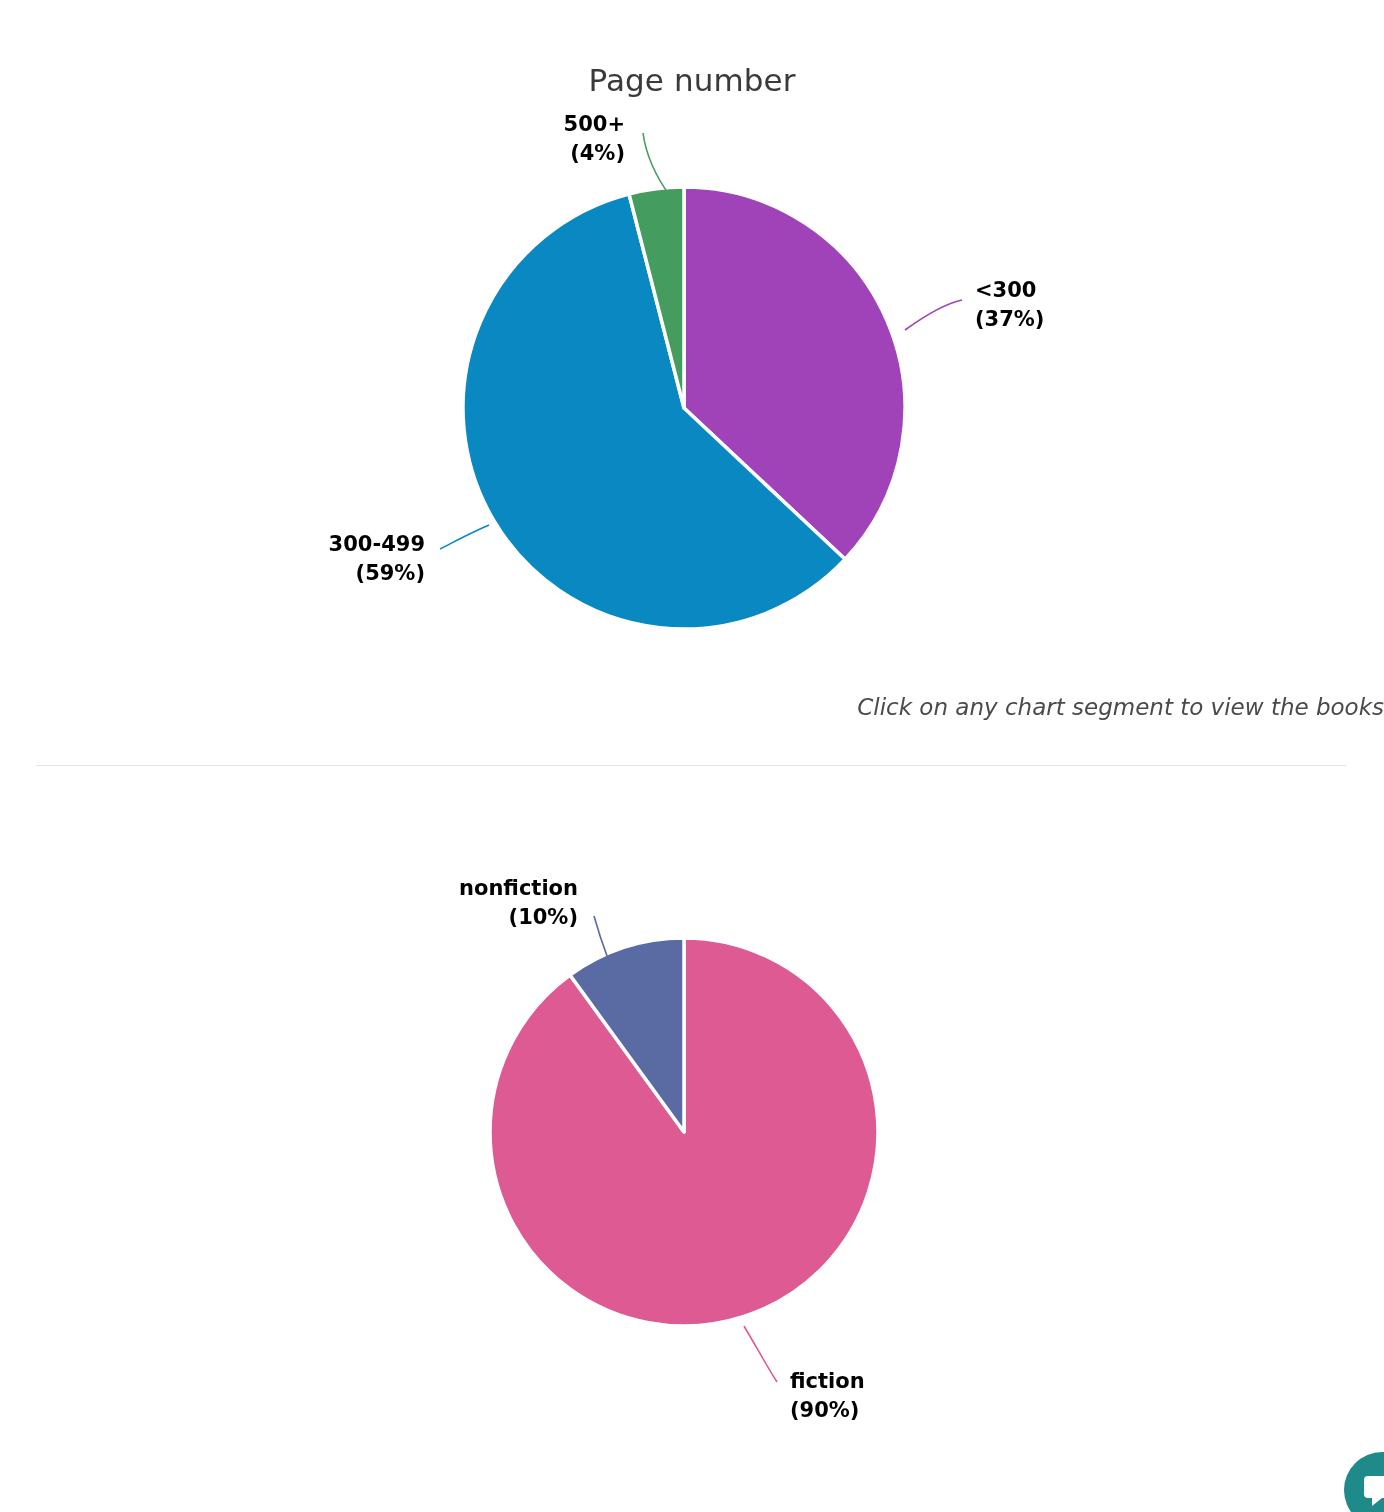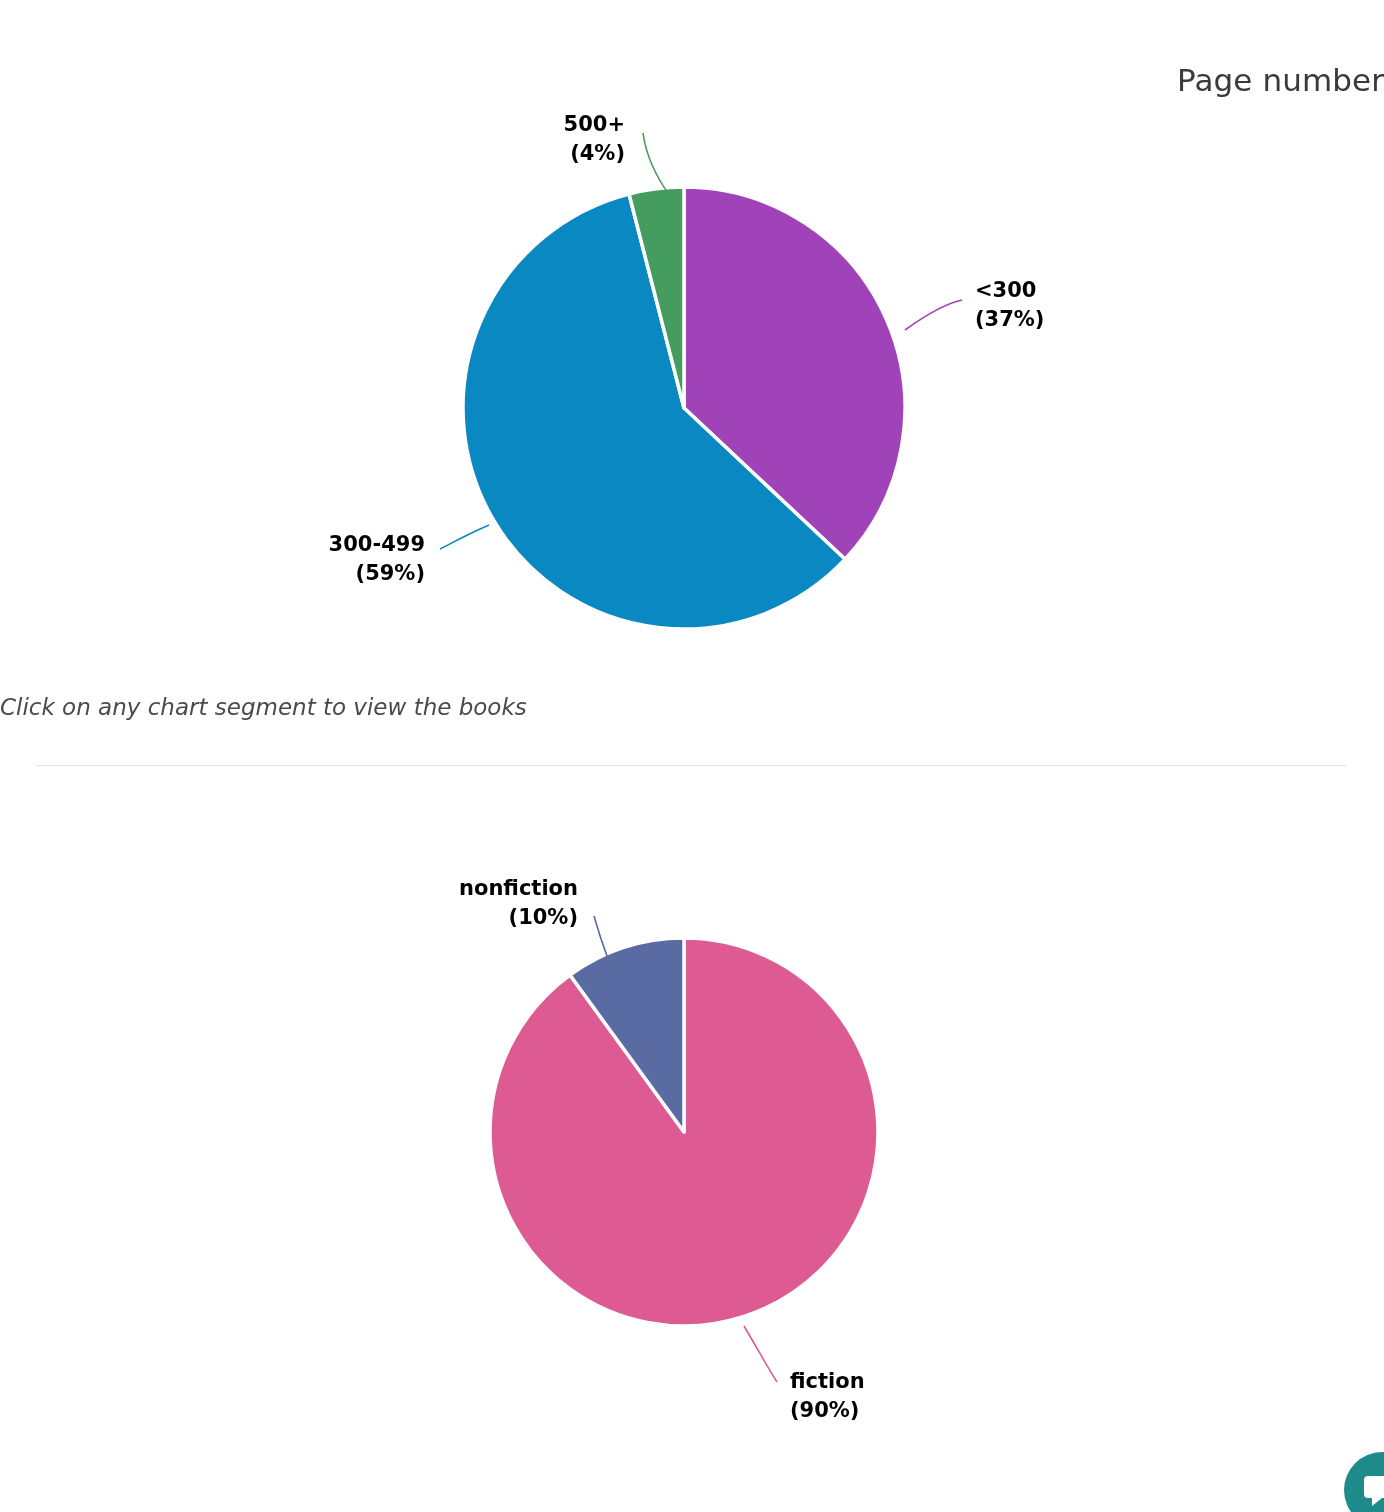--- a/index.html
+++ b/index.html
@@ -29,41 +29,41 @@
     width: 1384px;
   }
 
   #panel-pages { height: 757px; }
   #panel-fiction { height: 755px; }
 
   .chart-title {
     position: absolute;
     left: 0;
     width: 1384px;
-    text-align: right;
+    text-align: center;
     color: #3a3a3a;
     font-size: 31px;
     font-weight: 400;
     letter-spacing: 0.1px;
     line-height: 36px;
   }
 
   #title-pages { top: 36px; }
 
   .chart-svg {
     position: absolute;
     left: 0;
     top: 0;
   }
 
   .chart-caption {
     position: absolute;
     left: 0;
     width: 1384px;
-    text-align: left;
+    text-align: right;
     font-style: italic;
     font-size: 23px;
     color: #4a4a4a;
     line-height: 28px;
     font-family: "DejaVu Sans", "Liberation Sans", sans-serif;
   }
 
   #caption-pages { top: 693px; }
 
   .panel-divider {

